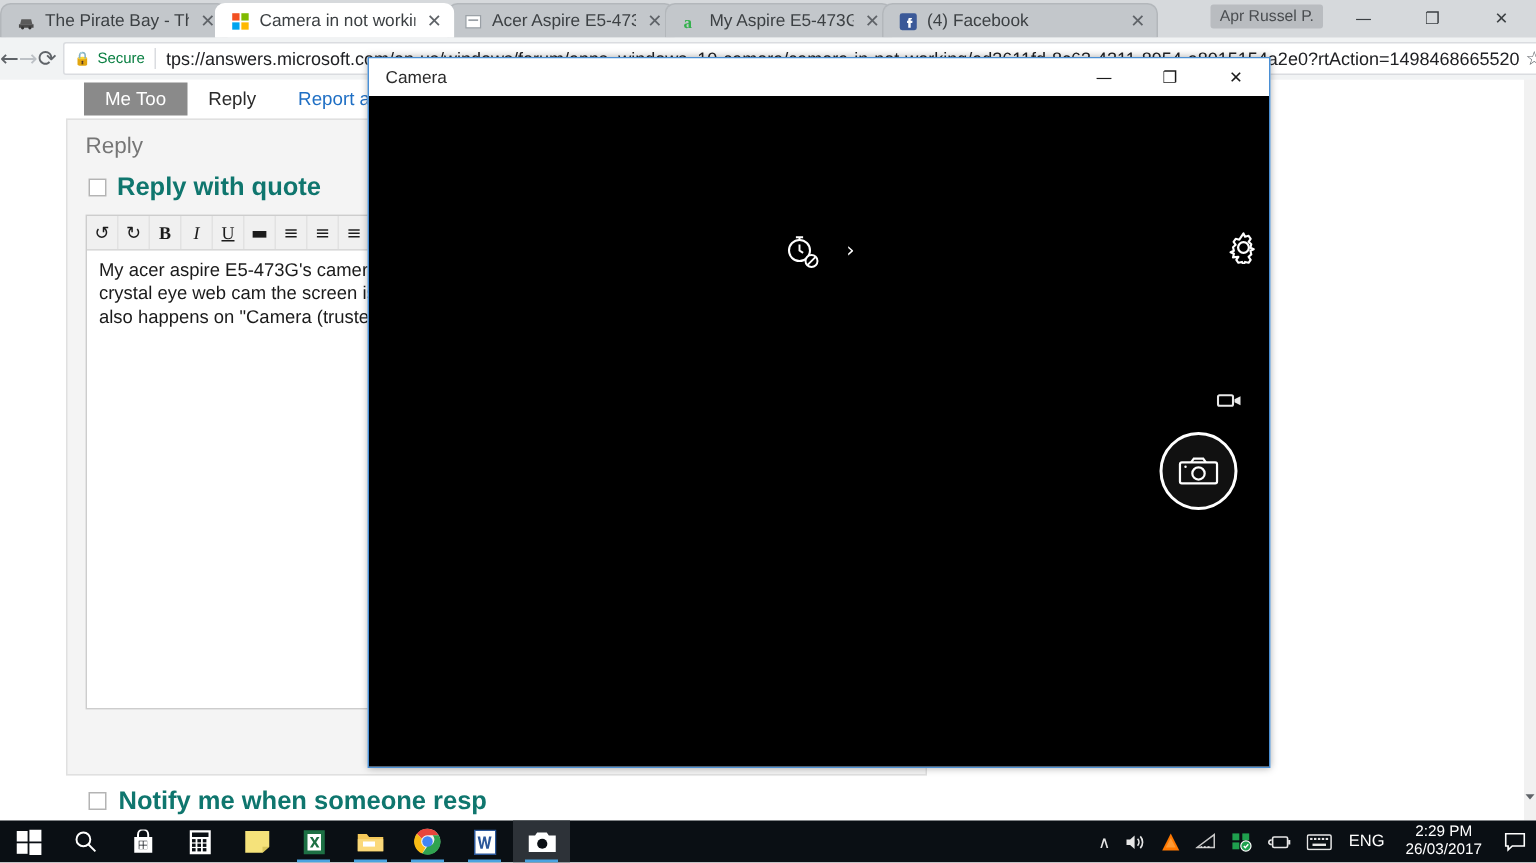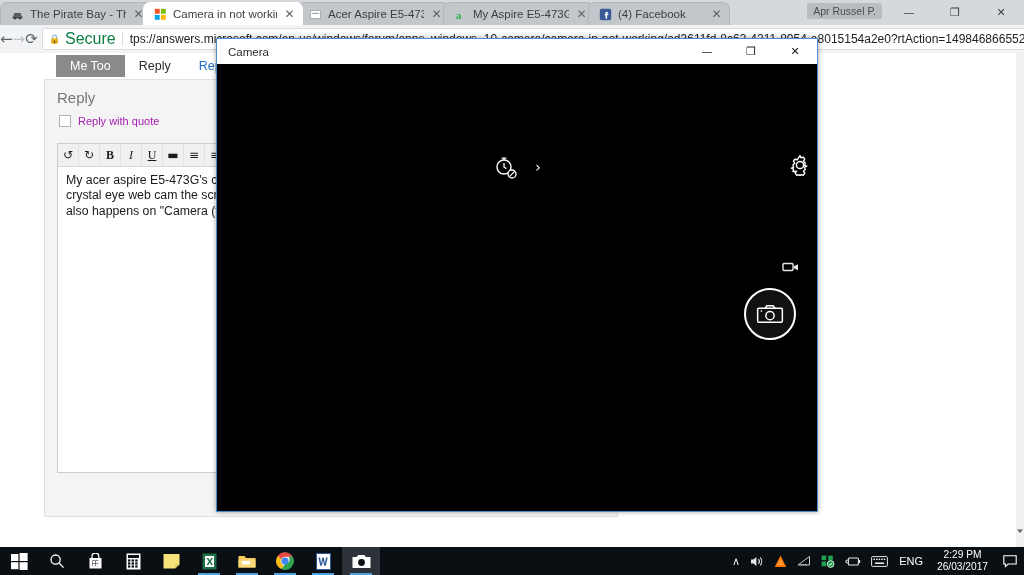--- a/index.html
+++ b/index.html
@@ -47,59 +47,59 @@
   .toolbar { position:absolute; left:0; top:25px; width:1024px; height:28px; background:#f1f3f4;
              display:flex; align-items:center; }
   .tb-ico { width:28px; height:28px; display:flex; align-items:center; justify-content:center;
             color:#5f6368; font-size:15px; font-family:"DejaVu Sans", sans-serif; }
   .tb-ico.fwd { color:#bdc1c6; }
   .omnibox {
     flex:1 1 auto; height:22px; margin:0 6px 0 4px; background:#ffffff; border-radius:2px;
     display:flex; align-items:center; padding:0 4px; border:1px solid #dadce0; position:relative;
   }
   .lock { color:#0b8043; font-size:9px; margin:0 4px 0 3px; font-family:"DejaVu Sans", sans-serif; }
-  .secure { color:#0b8043; font-size:16px; margin-right:6px; }
+  .secure { color:#0b8043; font-size:10px; margin-right:6px; }
   .sep { width:1px; height:14px; background:#dadce0; margin-right:7px; }
   .url { font-size:12px; color:#202124; white-space:nowrap; overflow:hidden; flex:1 1 auto; }
   .star { font-size:13px; color:#5f6368; padding:0 4px; font-family:"DejaVu Sans", sans-serif; }
 
   
   .page { position:absolute; left:0; top:53px; width:1024px; height:494px; background:#ffffff; overflow:hidden; }
   .page-inner { position:absolute; left:0; top:0; width:1016px; height:494px; background:#ffffff; }
   .content-card { position:absolute; left:44px; top:0px; width:574px; height:494px; background:#fff; }
 
   .actionbar { position:absolute; left:12px; top:0; height:26px; display:flex; align-items:center; }
   .metoo { background:#8a8a8a; color:#fff; font-size:12.5px; padding:4px 14px; }
   .act-link { font-size:12.5px; color:#2a2a2a; padding:4px 14px; }
   .act-link.blue { color:#1f6fc4; }
 
   .replybox { position:absolute; left:0; top:26px; width:574px; height:438px;
               background:#f4f4f4; border:1px solid #e0e0e0; }
   .reply-h { font-size:15px; color:#767676; padding:9px 0 0 12px; font-weight:300;}
   .chkrow { display:flex; align-items:center; gap:7px; padding:9px 0 0 14px; }
   .chk { width:12px; height:12px; border:1px solid #b4b4b4; background:#fff; display:inline-block; }
-  .chklab { font-size:11px; color:#a21caf; }
+  .chklab { font-size:17px; color:#0f766e;font-weight:bold; }
 
   .editor { position:absolute; left:12px; top:63px; width:548px; height:330px; background:#fff; border:1px solid #cdcdcd; }
   .etoolbar { height:23px; background:#f0f0f0; border-bottom:1px solid #d8d8d8; display:flex; }
   .ebtn { width:21px; height:22px; border-right:1px solid #e2e2e2; display:flex; align-items:center;
           justify-content:center; font-size:12px; color:#1c1c1c; font-family:"DejaVu Sans", sans-serif; }
   .ebtn.bold { font-weight:bold; font-family:"Liberation Serif", serif; }
   .ebtn.ital { font-style:italic; font-family:"Liberation Serif", serif; }
   .ebtn.unde { text-decoration:underline; font-family:"Liberation Serif", serif; }
   .ebody { padding:6px 8px; font-size:12.3px; line-height:15.4px; color:#1b1b1b; }
 
   .notify { position:absolute; left:14px; top:444px; display:flex; align-items:center; gap:8px; }
 
   .pagescroll { position:absolute; right:0; top:53px; width:8px; height:494px; background:#f1f1f1; }
   .pagescroll .thumb { position:absolute; right:0; bottom:12px; width:8px; height:8px;}
 
   
   .camwin {
-    position:absolute; left:216px; top:38px; width:602px; height:474px;
+    position:absolute; left:245px; top:38px; width:602px; height:474px;
     border:1px solid #4a8fd4; background:#ffffff;
     box-shadow: 0 0 5px rgba(0,0,0,0.35);
   }
   .camtitle { height:25px; background:#fff; display:flex; align-items:center; }
   .camtitle .ct { font-size:11.5px; color:#2b2b2b; padding-left:11px; flex:1 1 auto; }
   .camctl { width:44px; height:25px; display:flex; align-items:center; justify-content:center;
             font-size:11px; color:#1b1b1b; font-family:"DejaVu Sans", sans-serif; }
   .camview { position:absolute; left:0; top:25px; width:600px; height:447px; background:#000000; }
 
   .cam-timer { position:absolute; left:276px; top:90px; width:26px; height:26px; }
@@ -169,21 +169,21 @@
       </div>
 
       <div class="tab" style="left:443px; width:152px;">
         <svg class="fav" viewBox="0 0 16 16">
           <text x="2" y="13" font-size="14" font-family="Liberation Serif, serif" font-weight="bold" fill="#33b14c">a</text>
         </svg>
         <span class="ttl">My Aspire E5-473G black</span>
         <span class="tclose">✕</span>
       </div>
 
-      <div class="tab" style="left:588px; width:142px;">
+      <div class="tab" style="left:588px; width:184px;">
         <svg class="fav" viewBox="0 0 16 16">
           <rect x="1" y="1" width="14" height="14" rx="2" fill="#3b5998"></rect>
           <path d="M10 5H9a1 1 0 0 0-1 1v1.2H7V9h1v4h2V9h1.3l.2-1.8H10V6.4c0-.3.1-.4.4-.4H11V5z" fill="#fff"></path>
         </svg>
         <span class="ttl">(4) Facebook</span>
         <span class="tclose">✕</span>
       </div>
 
       <div class="profile">Apr Russel P.</div>
 
@@ -237,20 +237,24 @@
                 <div class="ebtn">≡</div>
                 <div class="ebtn">≡</div>
               </div>
               <div class="ebody">
                 <div>My acer aspire E5-473G's camera doe</div>
                 <div>crystal eye web cam the screen is bla</div>
                 <div>also happens on "Camera (trusted wi</div>
               </div>
             </div>
 
+            <div class="notify">
+              <span class="chk"></span>
+              <span class="chklab">Notify me when someone resp</span>
+            </div>
 
           </div>
 
         </div>
       </div>
     </div>
 
     <div class="pagescroll">
       <svg class="thumb" viewBox="0 0 8 8">
         <path d="M1 2.5h6L4 6z" fill="#5f6368"></path>

